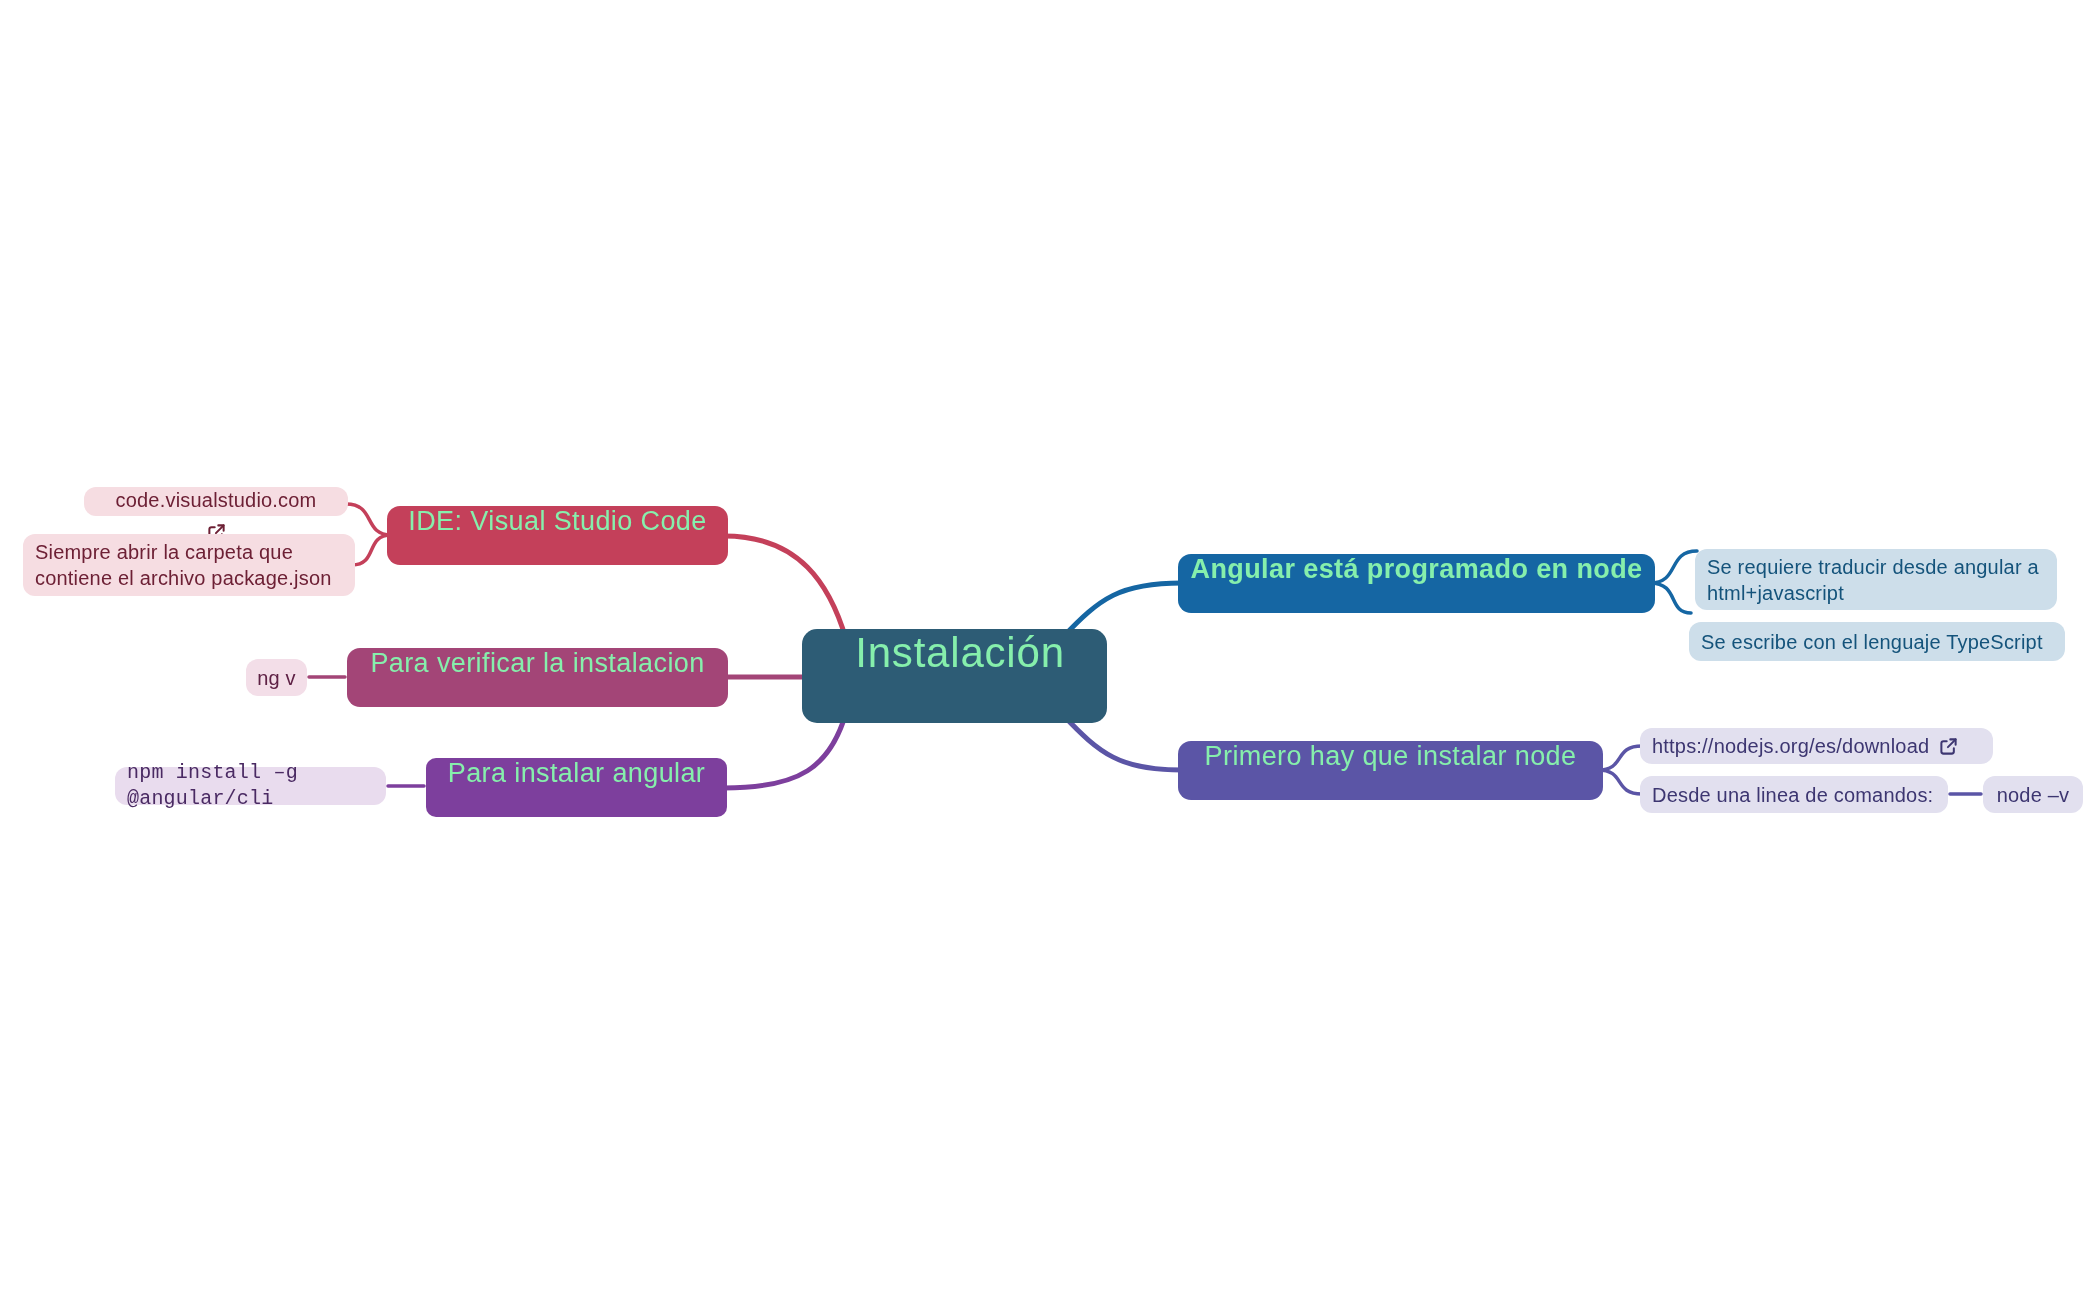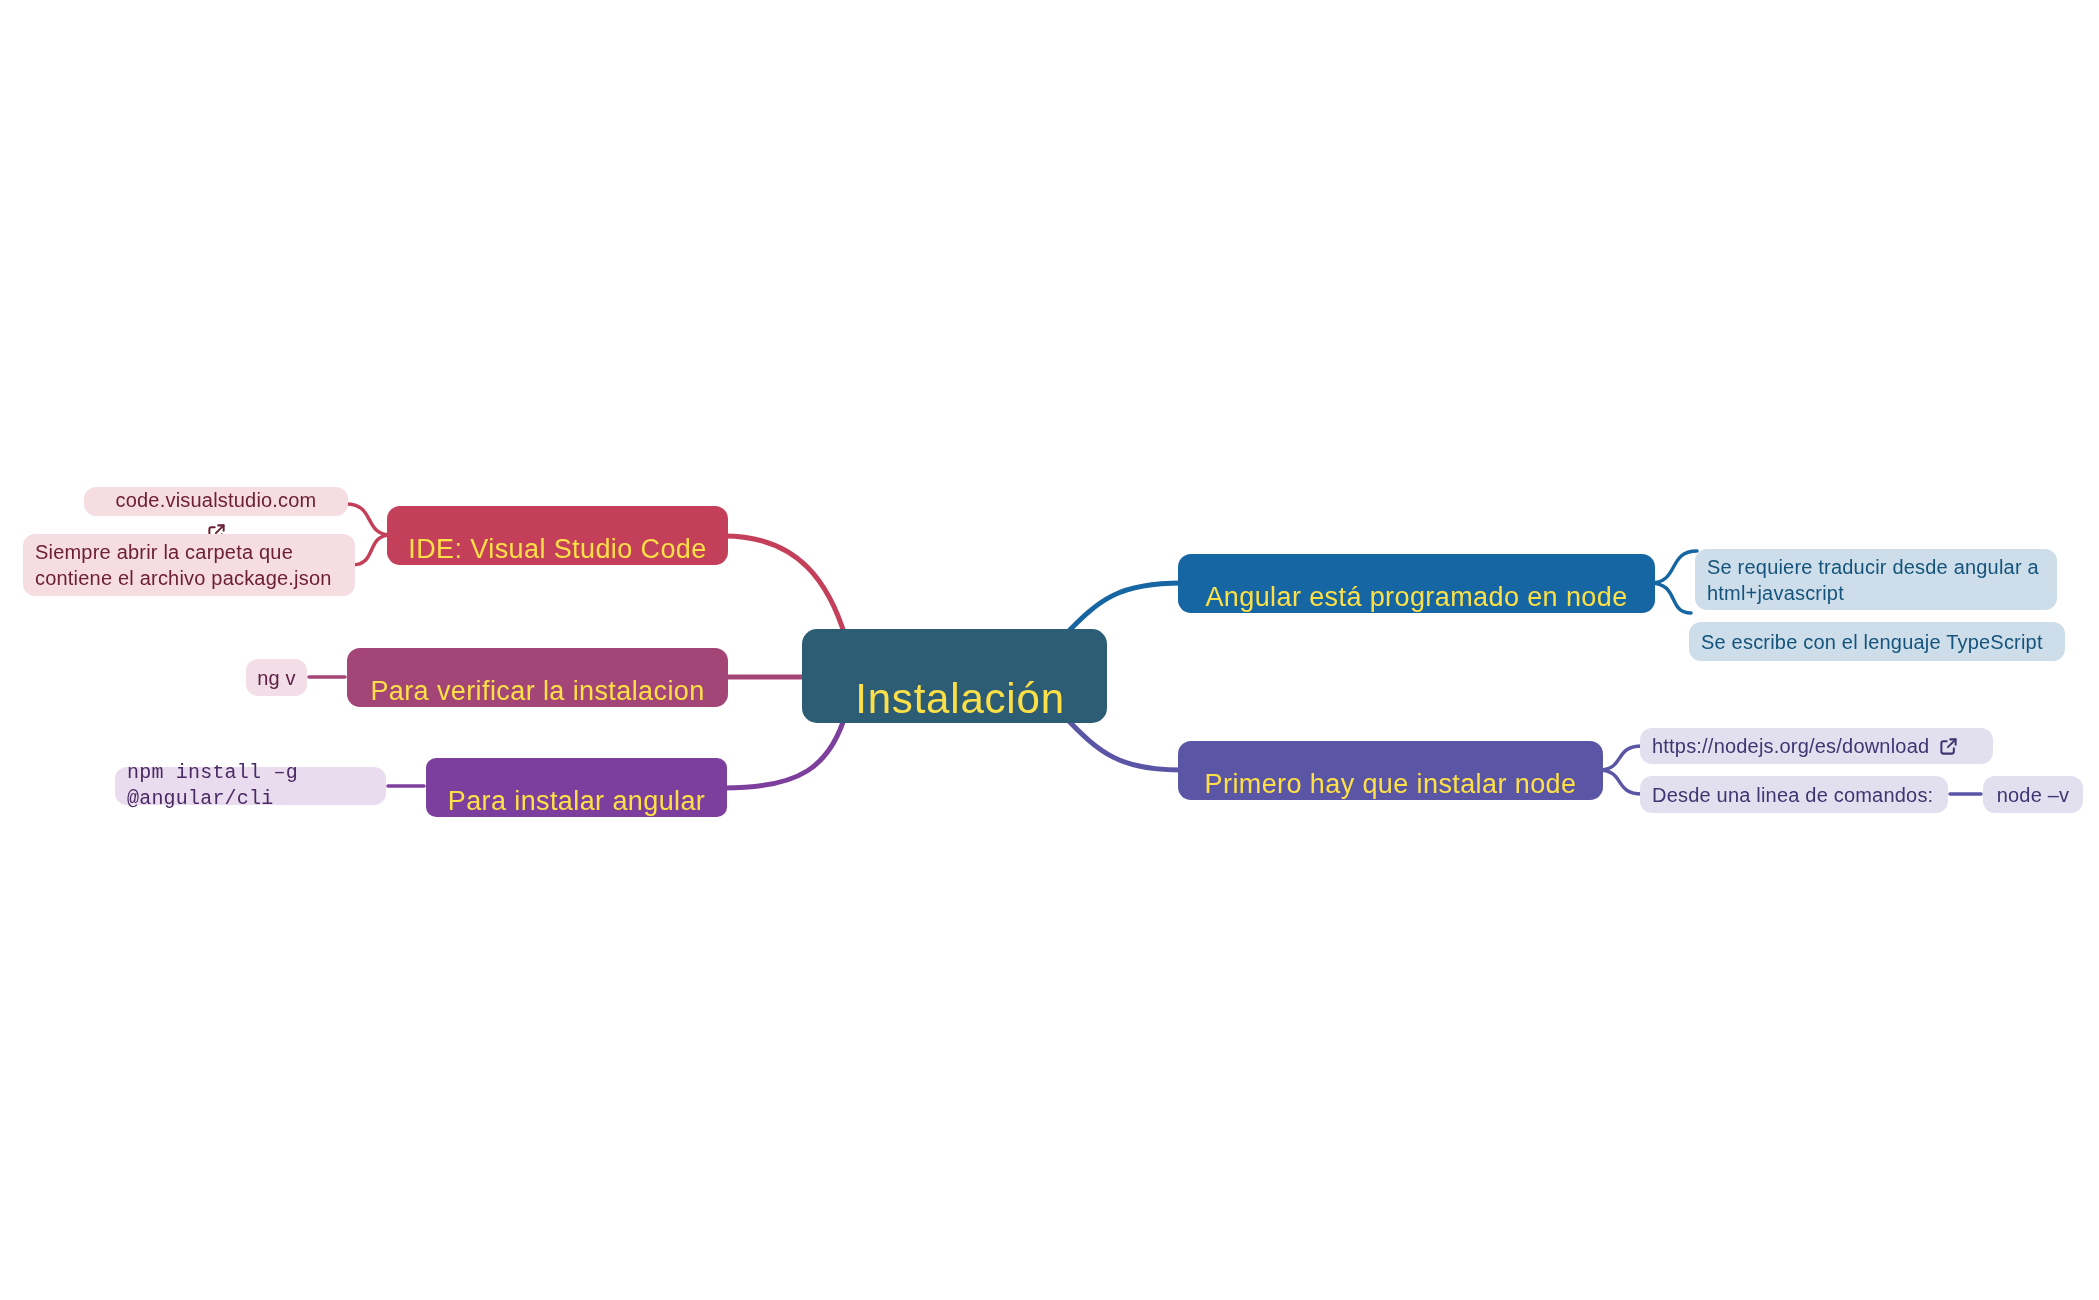--- a/index.html
+++ b/index.html
@@ -1,24 +1,24 @@
 <!DOCTYPE html>
 <html><head>
 <meta charset="utf-8">
 <style>
   html,body{margin:0;padding:0;background:#ffffff;}
   body{font-family:"Liberation Sans","DejaVu Sans",sans-serif;}
   .canvas{position:relative;width:2099px;height:1300px;background:#ffffff;overflow:hidden;}
   .connector-layer{position:absolute;left:0;top:0;width:2099px;height:1300px;}
-  .node{position:absolute;display:flex;align-items:flex-end;justify-content:center;
-        box-sizing:border-box;border-radius:13px;color:#fde047;letter-spacing:0.4px;}
+  .node{position:absolute;display:flex;align-items:flex-start;justify-content:center;
+        box-sizing:border-box;border-radius:13px;color:#86efac;letter-spacing:0.4px;}
   .root{left:802px;top:629px;width:305px;height:94px;background:#2d5c75;
         font-size:42px;border-radius:15px;letter-spacing:0.8px;padding-left:11px;}
   .parent{font-size:27px;height:59px;}
-  .n-blue{left:1178px;top:554px;width:477px;background:#1566a3;}
+  .n-blue{left:1178px;top:554px;width:477px;background:#1566a3;font-weight:bold;}
   .n-indigo{left:1178px;top:741px;width:425px;background:#5b55a6;}
   .n-red{left:387px;top:506px;width:341px;background:#c4405a;}
   .n-magenta{left:347px;top:648px;width:381px;background:#a34577;}
   .n-purple{left:426px;top:758px;width:301px;background:#7d3f9d;border-radius:10px;}
   .child{position:absolute;display:flex;align-items:center;box-sizing:border-box;
          border-radius:12px;font-size:20px;padding:0 12px;letter-spacing:0.2px;
          justify-content:flex-start;gap:10px;line-height:26px;}
   .c-blue{background:#cddeea;color:#14537b;margin-top:28px;}
   .c-lav{background:#e2e0ef;color:#3d3671;}
   .c-pink{background:#f6dde2;color:#6d2035;}

